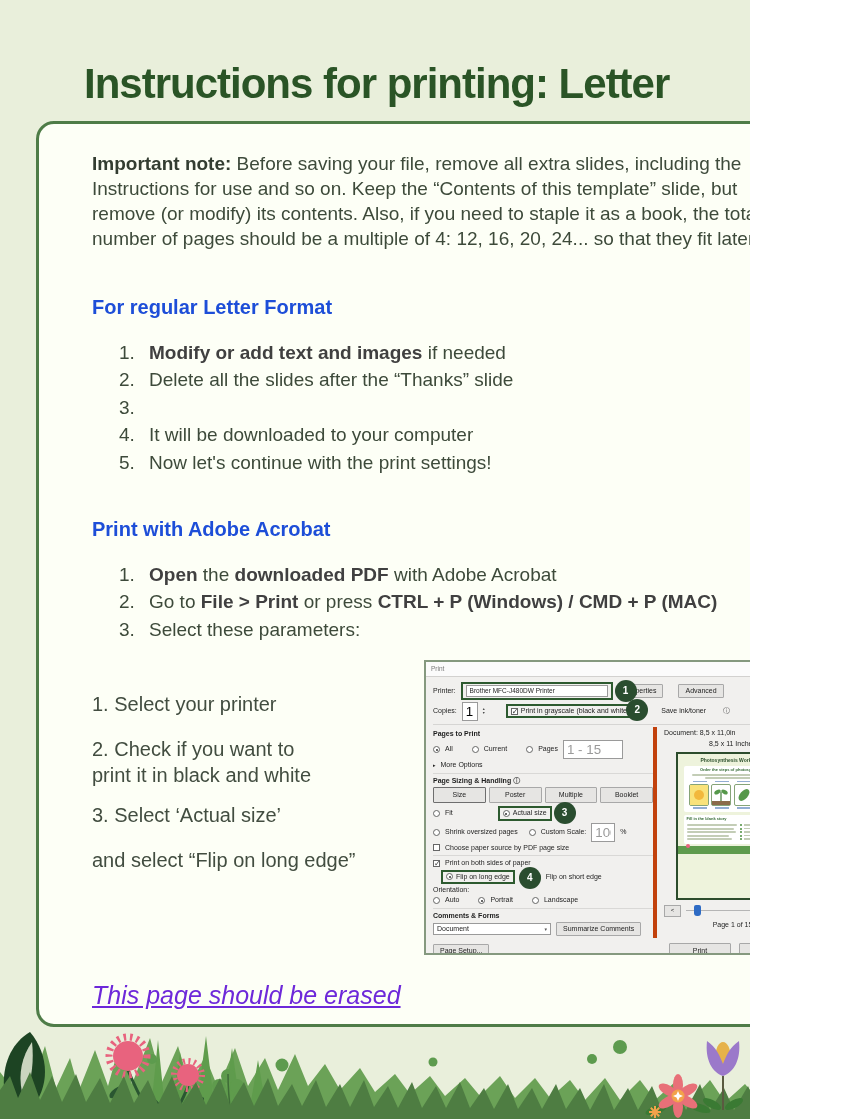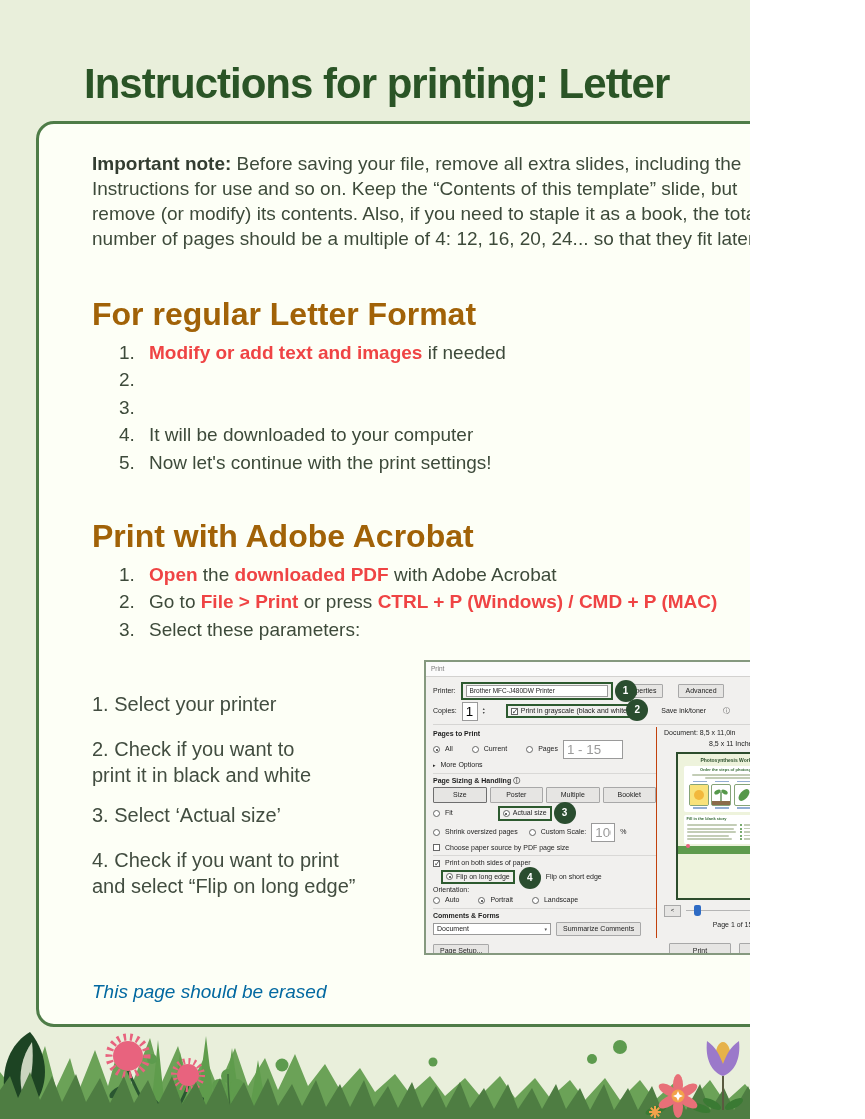--- a/index.html
+++ b/index.html
@@ -5,32 +5,32 @@
   * { margin:0; padding:0; box-sizing:border-box; }
   body { margin:0; }
   .page { position:relative; width:750px; height:1119px; background:#e9efdb; overflow:hidden;
           font-family:"Liberation Sans", sans-serif; color:#3d4a3a; }
   .page-title { position:absolute; left:84px; top:60px; font-size:42px; font-weight:bold;
                 letter-spacing:-1px; color:#2a5426; }
   .card { position:absolute; left:36px; top:121px; width:793px; height:906px;
           background:#fdfff6; border:3px solid #4e7c47; border-radius:18px; }
   .note { position:absolute; left:53px; top:27px; width:702px; font-size:19px; line-height:25px; }
   .note b { color:#333d31; }
-  .sec-h { position:absolute; left:53px; font-size:32px; font-weight:bold; color:#a16207; }
+  .sec-h { position:absolute; left:53px; font-size:20px; font-weight:bold; color:#1d4ed8; }
   .h-regular { top:172px; } .h-acrobat { top:394px; }
   .olist { position:absolute; left:80px; width:660px; }
   .ol-regular { top:215px; } .ol-acrobat { top:437px; }
   .oli { display:flex; height:27.5px; align-items:center; font-size:19px; }
   .oli .num { width:30px; flex:0 0 auto; }
-  .oli b { color:#ef4444; }
+  .oli b { color:#404040; }
   .side-steps { position:absolute; left:53px; top:567px; width:320px; font-size:20px;
                 line-height:26px; color:#424d40; }
   .side-step { margin-bottom:19px; }
   .side-step.tight { margin-bottom:14px; }
-  .footer-note { position:absolute; left:53px; top:857px; font-style:italic; font-size:19px; color:#0369a1; }
+  .footer-note { position:absolute; left:53px; top:857px; font-style:italic; font-size:25px; color:#6d28d9;text-decoration:underline; }
 
   
   .shot { position:absolute; left:385px; top:536px; width:386px; height:295px;
           border:2px solid #85997f; background:#f1f0ee; font-size:7px; line-height:1.2;
           color:#1d1d1d; overflow:hidden; }
   .dlg-titlebar { height:15px; background:#fbfbfb; border-bottom:1px solid #d2d1cf;
                   display:flex; justify-content:space-between; align-items:center;
                   padding:0 5px; color:#7a7a7a; font-size:6.5px; }
   .dlg-close { font-size:9px; color:#8a8a8a; cursor:default; }
   .dlg-body { padding:3px 7px 4px; position:relative; }
@@ -49,21 +49,21 @@
   .cb.on::after { content:"✓"; position:absolute; top:-2px; left:0; font-size:8px; color:#333; }
   .hl { border:2px solid #2d5a2f; display:flex; align-items:center; gap:3px;
         padding:1px 3px; position:relative; }
   .badge { position:absolute; width:22px; height:22px; border-radius:50%; background:#2a4d2f;
            color:#fff; font-weight:bold; font-size:10px; display:flex; align-items:center;
            justify-content:center; z-index:6; }
   .help { color:#1a57c9; text-decoration:underline; }
   .info { color:#555; font-size:7px; }
   .stepper { display:flex; flex-direction:column; font-size:4px; color:#444; line-height:4px; }
   .cols { display:flex; border-top:1px solid #d6d5d3; margin-top:3px; padding-top:2px; }
-  .colL { width:224px; padding-right:0; border-right:1px solid #c2410c; }
+  .colL { width:224px; padding-right:0; border-right:4px solid #c2410c; }
   .colR { flex:1; display:flex; flex-direction:column; align-items:center; padding-left:7px; }
   .sec-div { border-top:1px solid #d9d8d6; margin:3px 0; }
   .dl-h { font-weight:bold; margin:3px 0 2px; }
   .tabs { display:flex; gap:3px; margin:2px 0 3px; }
   .tabs .btn { flex:1; padding:3px 0; }
   .more { color:#222; }
   .tri { font-size:5px; }
   .chev { font-size:5px; color:#555; margin-left:auto; }
   
   .doc-size { align-self:flex-start; margin:2px 0 3px; }
@@ -113,20 +113,21 @@
     <div class="note"><b>Important note:</b><span> Before saving your file, remove all extra slides, including the Instructions for use and so on. Keep the “Contents of this template” slide, but remove (or modify) its contents. Also, if you need to staple it as a book, the total number of pages should be a multiple of 4: 12, 16, 20, 24... so that they fit later</span></div>
 
     <div class="sec-h h-regular">For regular Letter Format</div>
     <div class="olist ol-regular">
       <div class="oli">
           <span class="num">1.</span>
           <span class="txt"><span></span><b>Modify or add text and images</b><span> if needed</span><b></b><span></span></span>
         </div>
       <div class="oli">
           <span class="num">2.</span>
+          <span class="txt"><span>Delete all the slides after the “Thanks” slide</span><b></b><span></span><b></b><span></span></span>
         </div>
       <div class="oli">
           <span class="num">3.</span>
         </div>
       <div class="oli">
           <span class="num">4.</span>
           <span class="txt"><span>It will be downloaded to your computer</span><b></b><span></span><b></b><span></span></span>
         </div>
       <div class="oli">
           <span class="num">5.</span>
@@ -155,21 +156,20 @@
           <div>1. Select your printer</div>
         </div>
       <div class="side-step tight">
           <div>2. Check if you want to</div>
           <div>print it in black and white</div>
         </div>
       <div class="side-step">
           <div>3. Select ‘Actual size’</div>
         </div>
       <div class="side-step">
-          <div>4. Check if you want to print</div>
           <div>and select “Flip on long edge”</div>
         </div>
     </div>
 
     <div class="shot">
       <div class="dlg-titlebar">
         <span>Print</span>
         <span class="dlg-close">×</span>
       </div>
       <div class="dlg-body">

